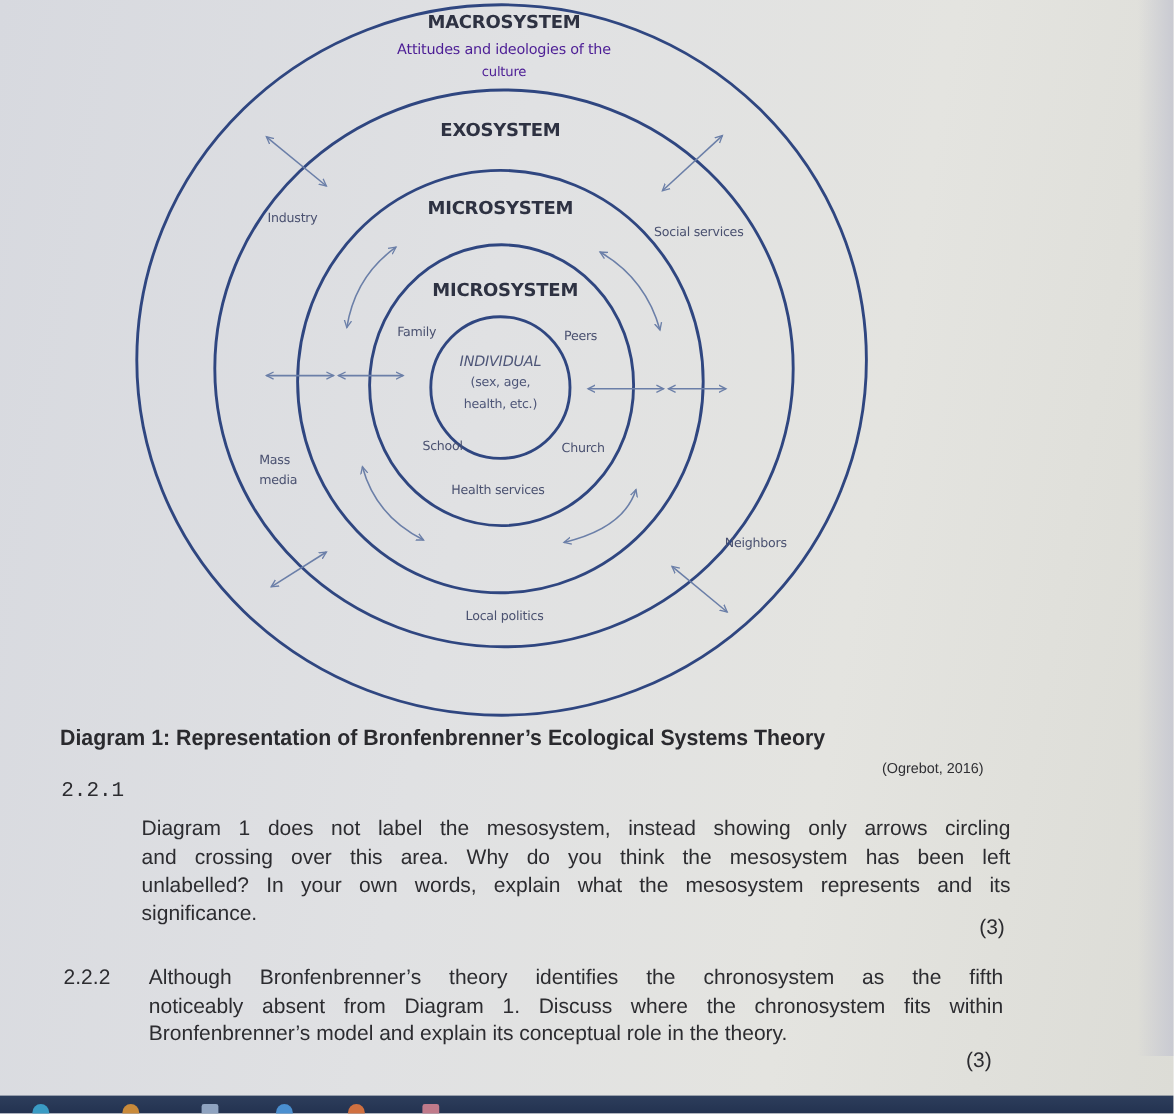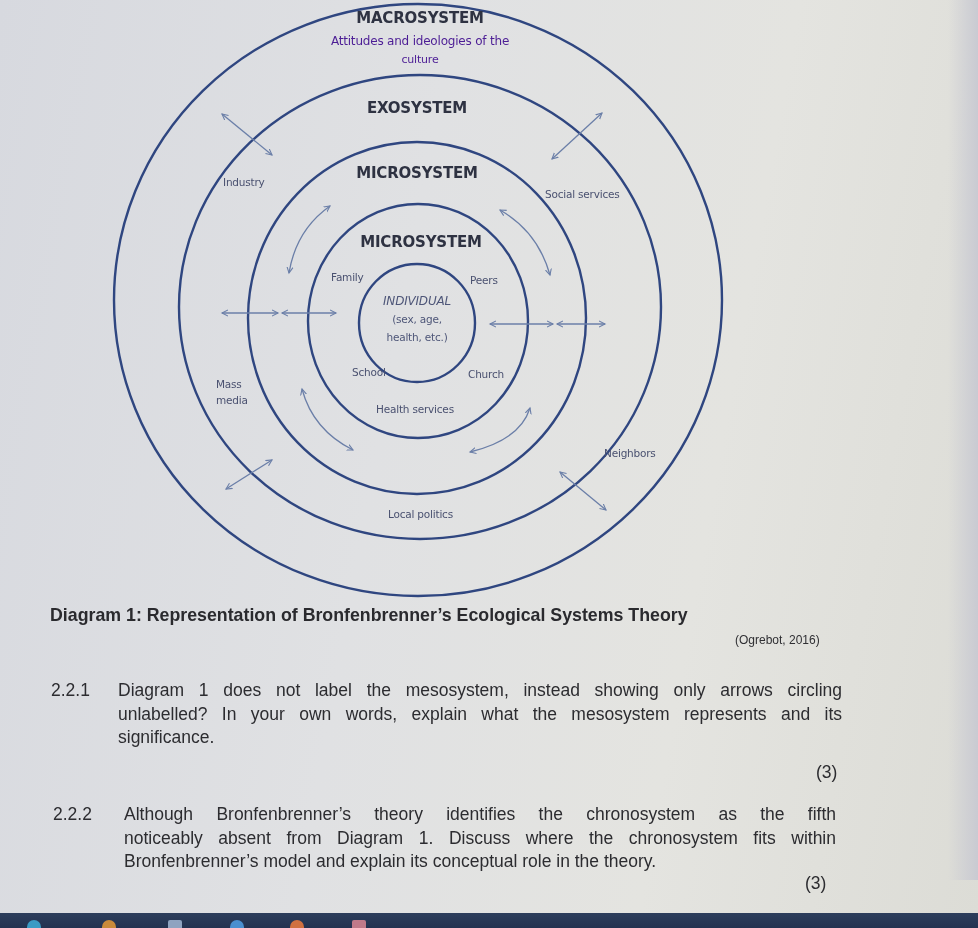--- a/index.html
+++ b/index.html
@@ -100,23 +100,24 @@
 
   <div class="dlabel indiv" style="left:417px; top:294px;">INDIVIDUAL</div>
   <div class="dlabel indiv-sub" style="left:417px; top:312px;">(sex, age,</div>
   <div class="dlabel indiv-sub" style="left:417px; top:330px;">health, etc.)</div>
 </div>
 
 <div class="caption">Diagram 1: Representation of Bronfenbrenner’s Ecological Systems Theory</div>
 <div class="citation">(Ogrebot, 2016)</div>
 
 <div class="question" style="left:0; top:0;">
-  <div class="q-num" style="left:51px; top:679px;">2.2.1</div>
+  <div class="q-num" style="left:51px; top:648px;font-family:Liberation Mono, monospace;">2.2.1</div>
   <div class="q-body" style="left:118px; top:679px; width:724px;">
     <div style="text-align-last:justify;">Diagram 1 does not label the mesosystem, instead showing only arrows circling</div>
+    <div style="text-align-last:justify;">and crossing over this area. Why do you think the mesosystem has been left</div>
     <div style="text-align-last:justify;">unlabelled? In your own words, explain what the mesosystem represents and its</div>
     <div>significance.</div>
   </div>
   <div class="q-marks" style="left:816px; top:761px;">(3)</div>
 </div>
 
 <div class="question" style="left:0; top:0;">
   <div class="q-num" style="left:53px; top:803px;">2.2.2</div>
   <div class="q-body" style="left:124px; top:803px; width:712px;">
     <div style="text-align-last:justify;">Although Bronfenbrenner’s theory identifies the chronosystem as the fifth</div>

